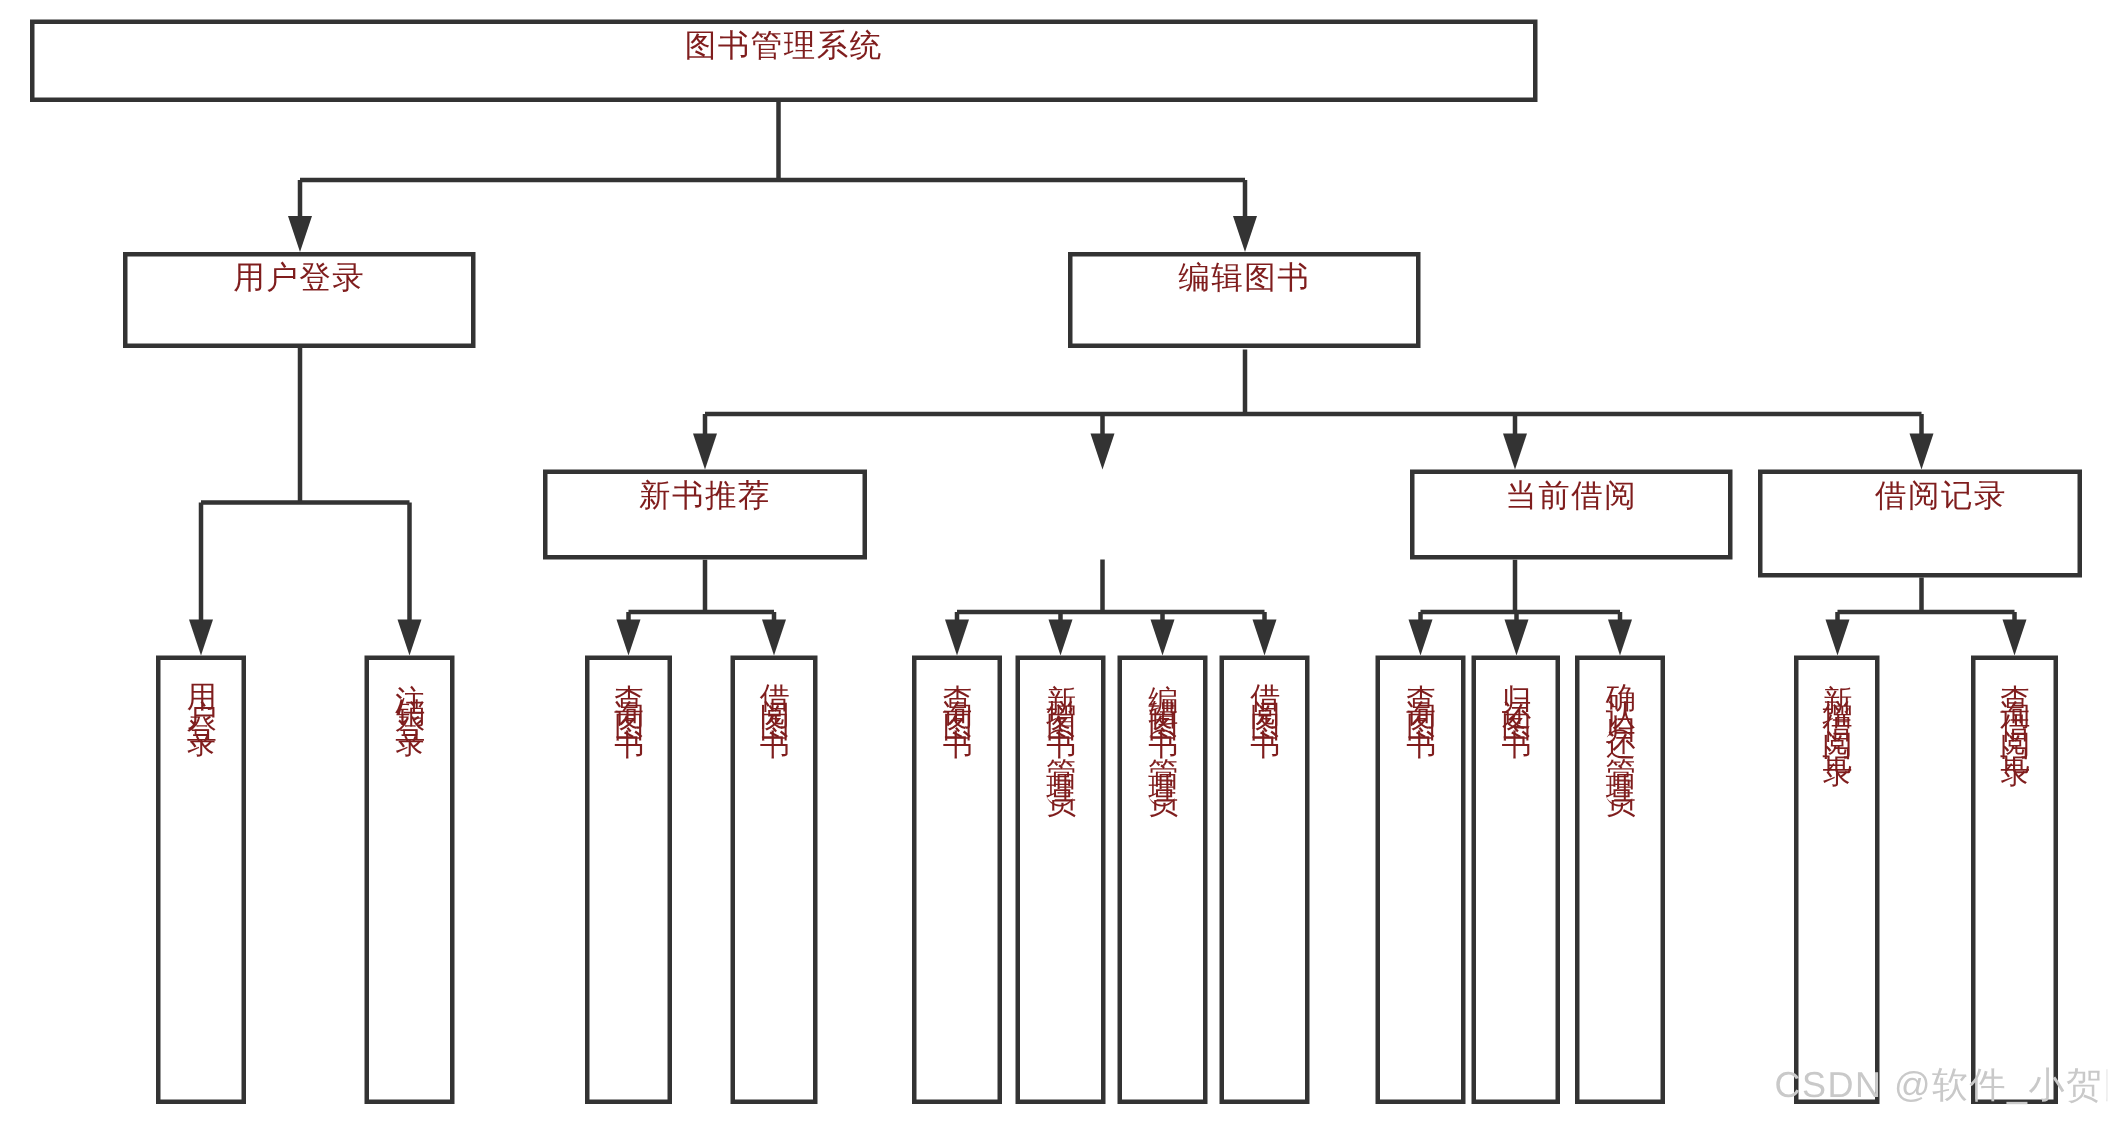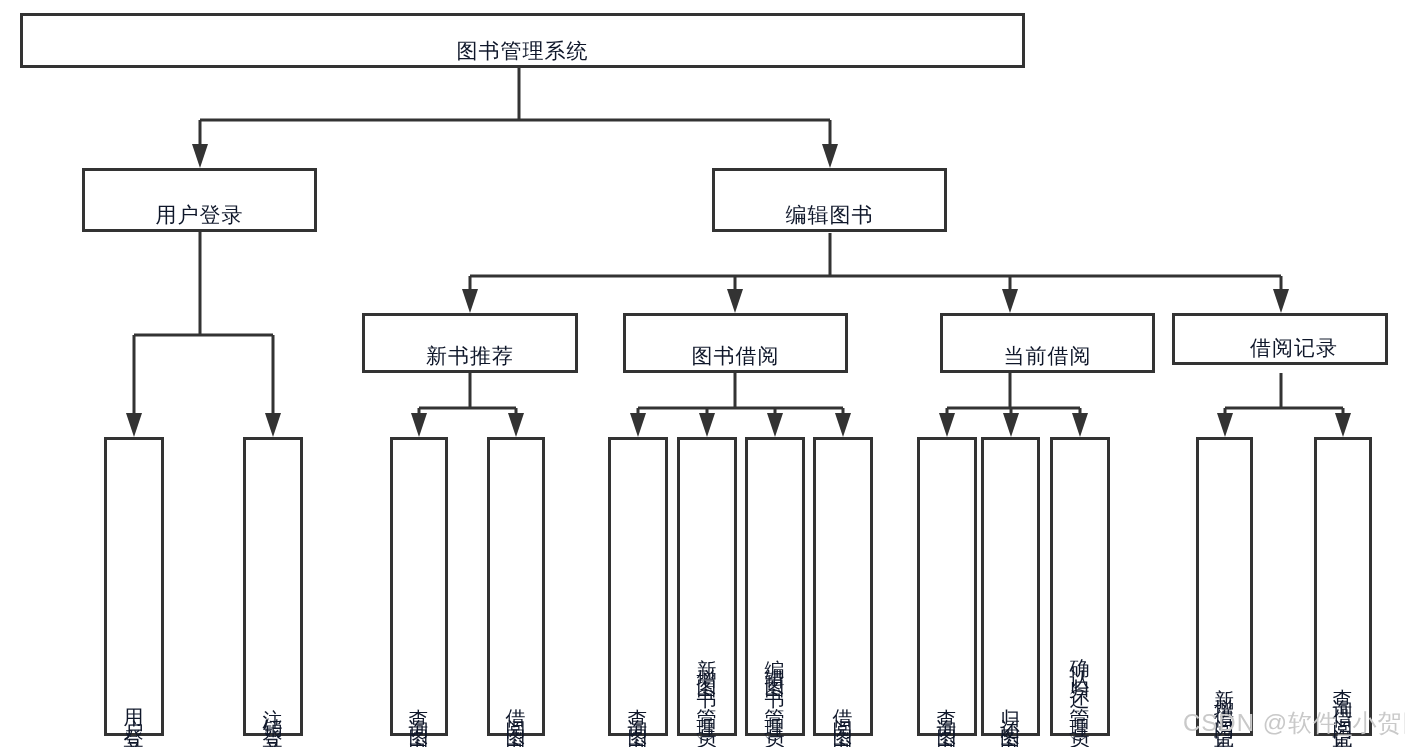--- a/index.html
+++ b/index.html
@@ -12,23 +12,23 @@
   }
   .connectors{position:absolute;left:0;top:0;width:1405px;height:747px;}
   .connectors path{stroke:#333333;stroke-width:3;fill:none;}
   .connectors polygon{fill:#333333;stroke:none;}
   .node{
     position:absolute;
     box-sizing:border-box;
     border:3px solid #333333;
     background:#ffffff;
     display:flex;
-    align-items:flex-end;
+    align-items:flex-start;
     justify-content:center;
-    color:#0f172a;
+    color:#7f1d1d;
   }
   .node.h .lbl{
     font-size:21px;
     letter-spacing:1px;
     white-space:nowrap;
   }
   .node.v .lbl{
     writing-mode:vertical-rl;
     text-orientation:mixed;
     font-size:20px;
@@ -101,27 +101,24 @@
   <div class="node h" style="left:82px;top:168px;width:235px;height:64px;">
     <span class="lbl">用户登录</span>
   </div>
   <div class="node h" style="left:712px;top:168px;width:235px;height:64px;">
     <span class="lbl">编辑图书</span>
   </div>
 
   <div class="node h" style="left:362px;top:313px;width:216px;height:60px;">
     <span class="lbl">新书推荐</span>
   </div>
-  <div class="node h" style="left:623px;top:313px;width:225px;height:60px;">
-    <span class="lbl">图书借阅</span>
-  </div>
   <div class="node h" style="left:903px;top:313px;width:215px;height:60px;margin-left:37px;">
     <span class="lbl">当前借阅</span>
   </div>
-  <div class="node h" style="left:1172px;top:313px;width:216px;height:52px;padding-left:28px;">
+  <div class="node h" style="left:1172px;top:313px;width:216px;height:72px;padding-left:28px;">
     <span class="lbl">借阅记录</span>
   </div>
 
   <div class="node v" style="left:104px;top:437px;width:60px;height:299px;">
     <span class="lbl">用户登录</span>
   </div>
   <div class="node v" style="left:243px;top:437px;width:60px;height:299px;">
     <span class="lbl">注销登录</span>
   </div>
 

